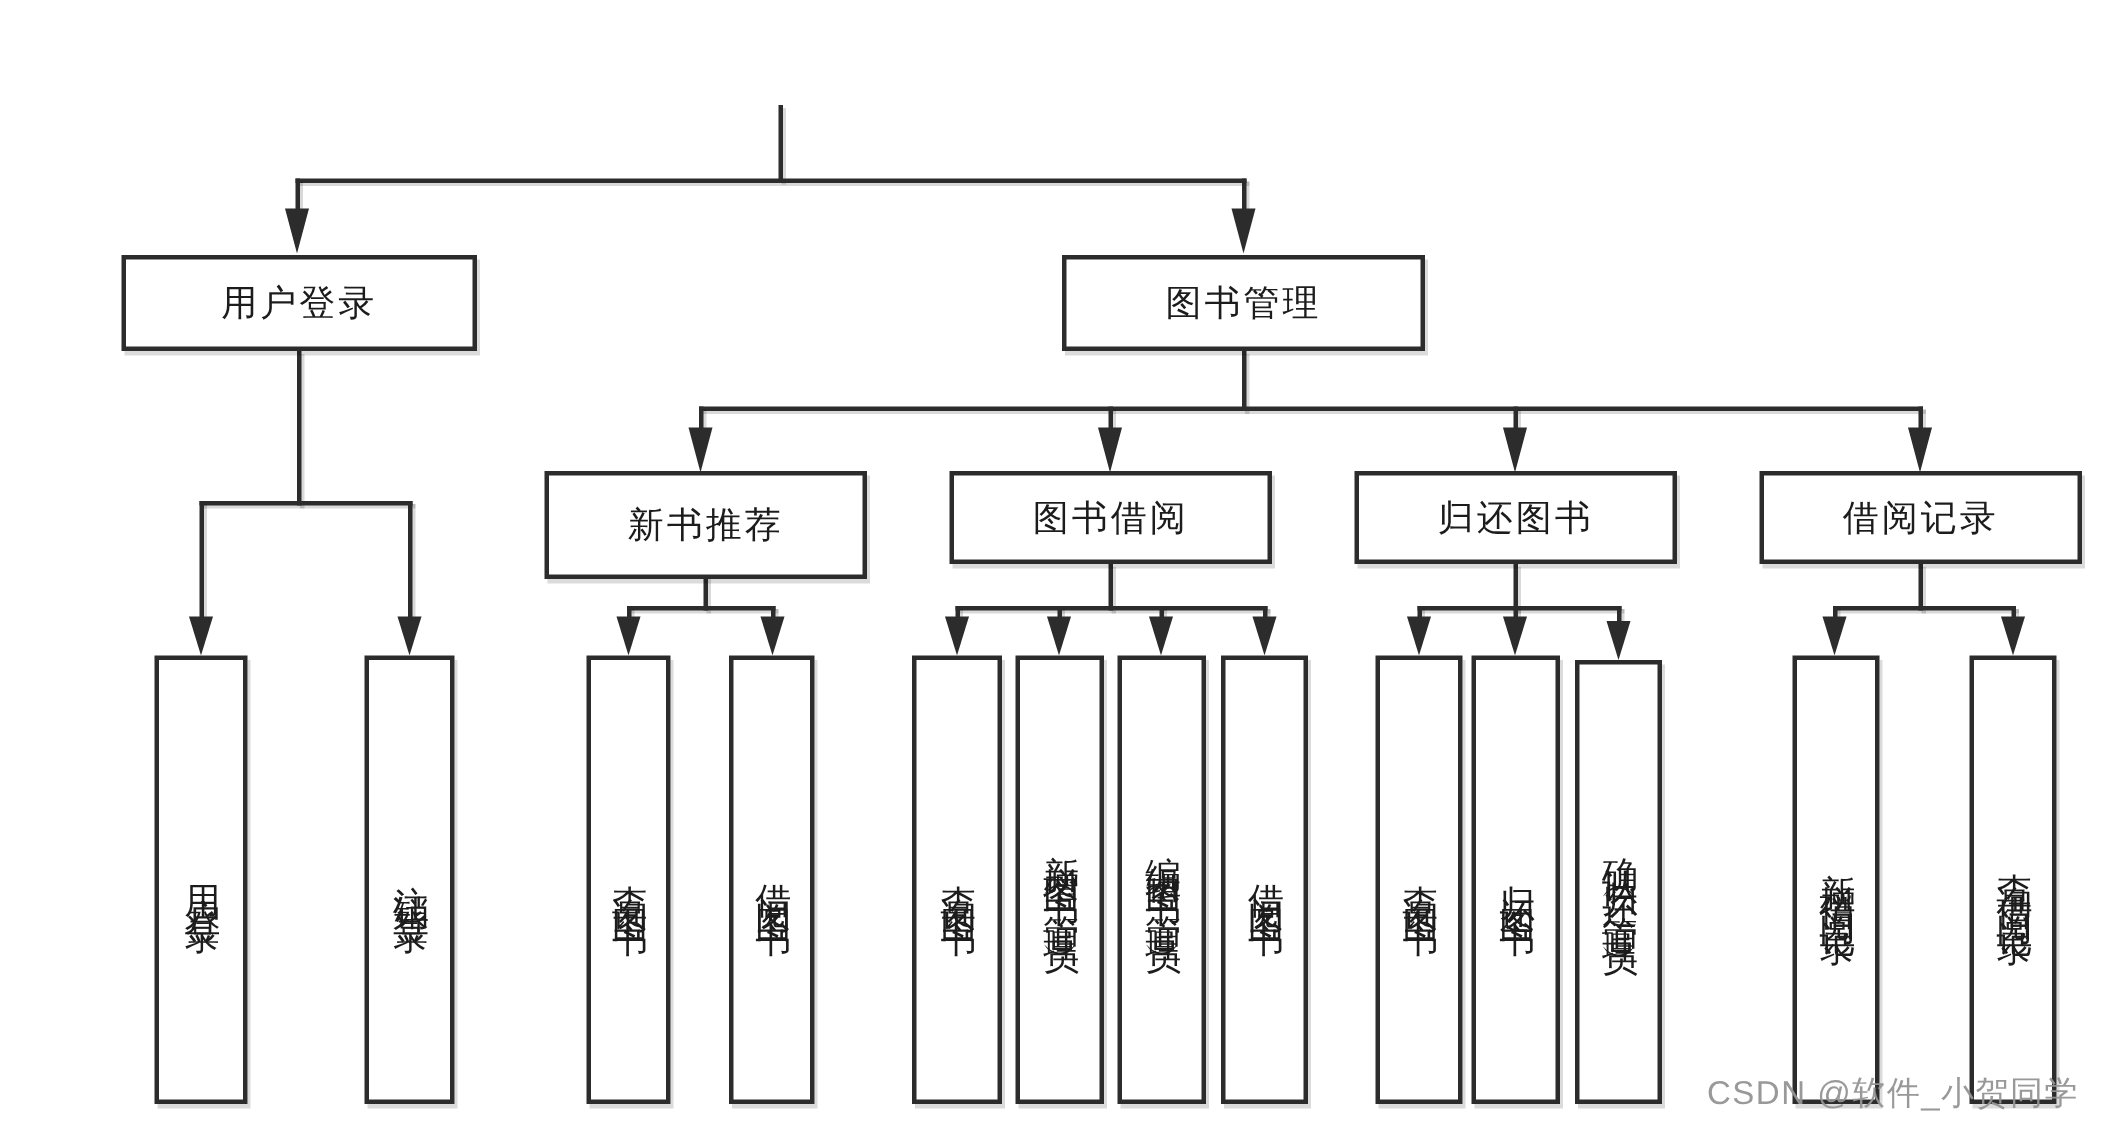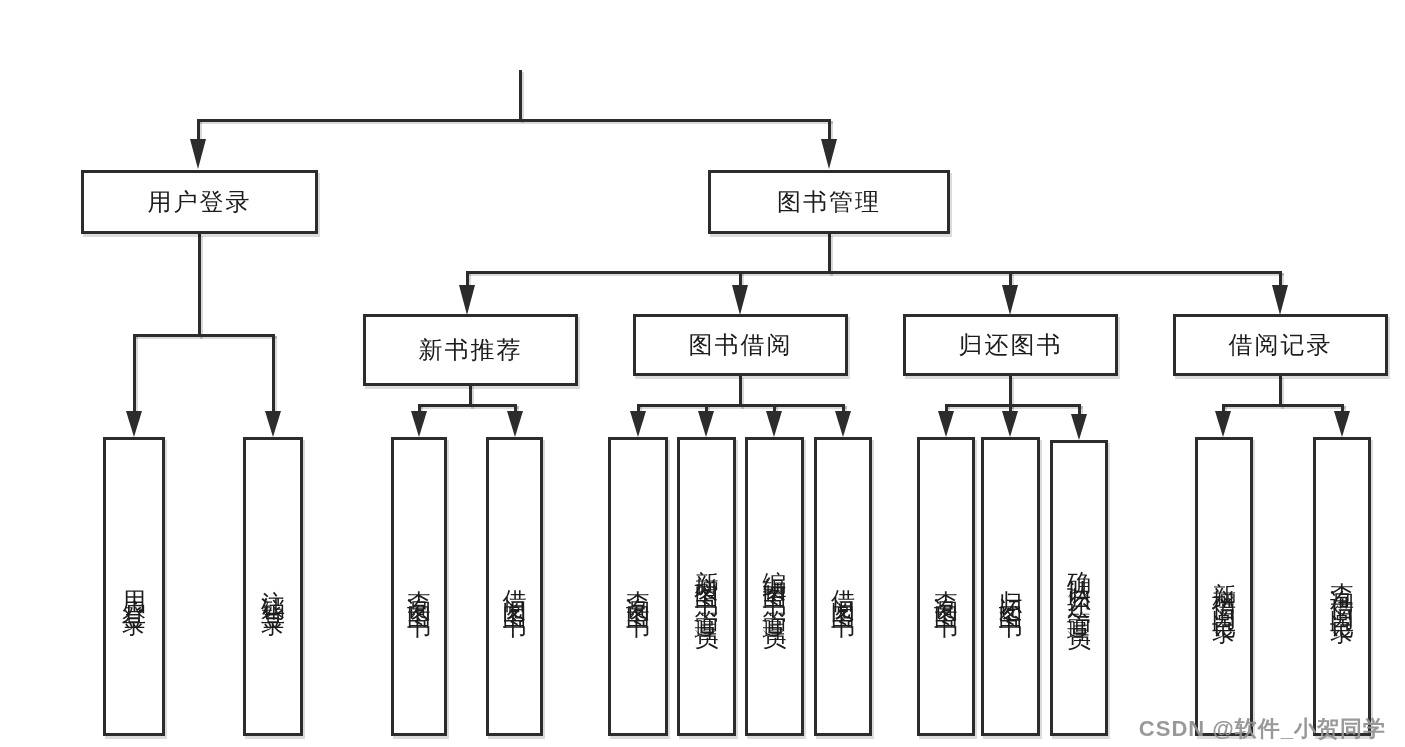--- a/index.html
+++ b/index.html
@@ -56,21 +56,20 @@
   #watermark{
     position:absolute;
     left:1136px;top:714px;
     width:250px;
     text-align:right;
     font-size:22px;
     color:rgba(148,148,148,0.95);
     letter-spacing:1px;
     white-space:nowrap;
     z-index:3;
-    font-weight:bold;
   }
 </style>
 </head>
 <body>
 
 <div id="stage">
 
 
   <div class="node" style="left:81px;top:170px;width:237px;height:64px;">用户登录</div>
   <div class="node" style="left:708px;top:170px;width:242px;height:64px;">图书管理</div>

